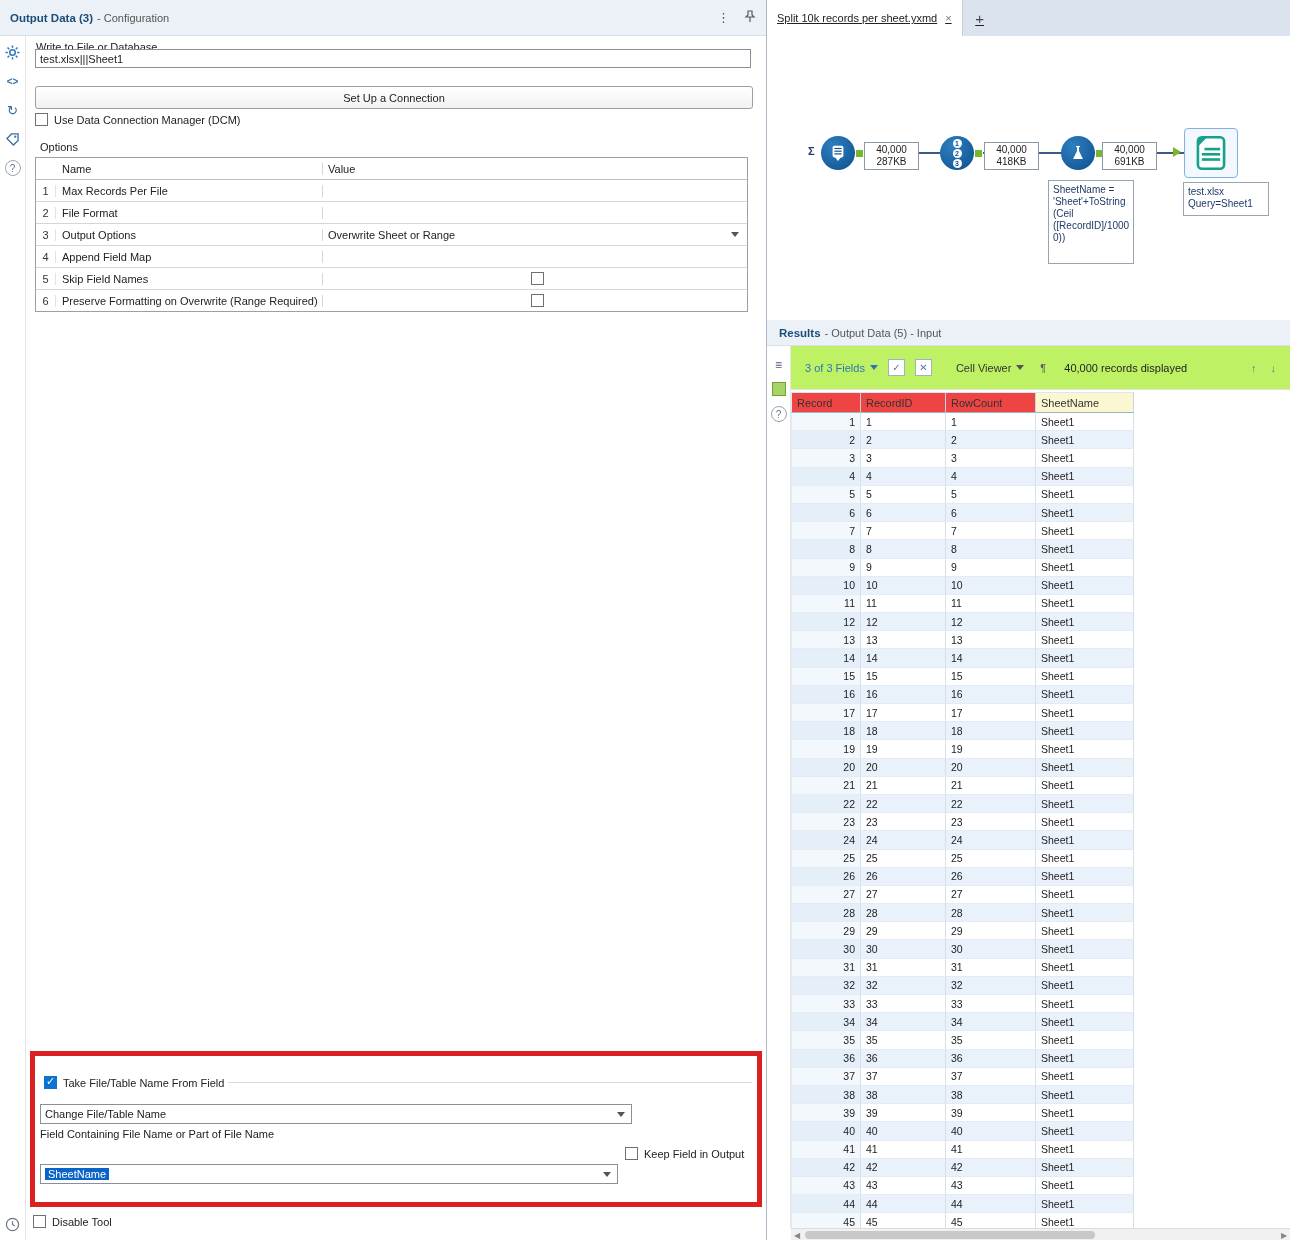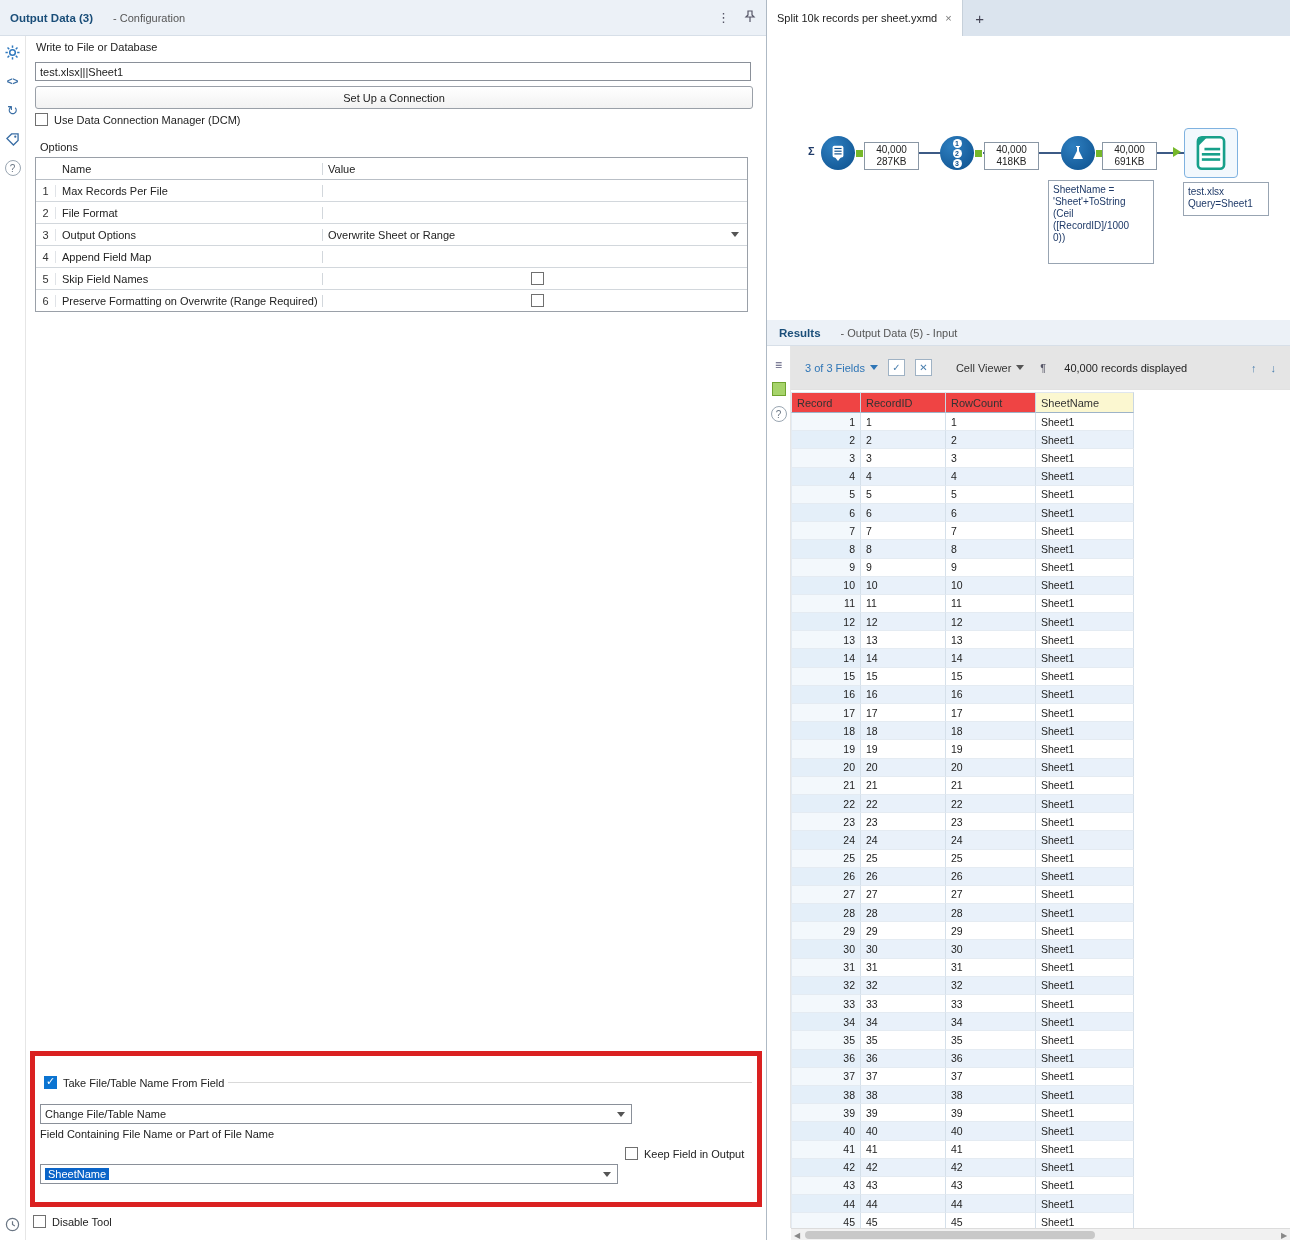--- a/index.html
+++ b/index.html
@@ -4,21 +4,21 @@
 <style>
   html,body{margin:0;padding:0;}
   body{width:1290px;height:1240px;position:relative;overflow:hidden;background:#fff;
        font-family:"Liberation Sans","DejaVu Sans",sans-serif;font-size:11px;color:#222;}
   .abs{position:absolute;}
   
   #config-panel{left:0;top:0;width:766px;height:1240px;background:#fff;border-right:1px solid #aeb9c4;}
   #config-header{left:0;top:0;width:766px;height:36px;background:#ecf1f7;border-bottom:1px solid #d7dfe8;
                  display:flex;align-items:center;padding:0 10px;box-sizing:border-box;}
   .cfg-title{font-weight:bold;color:#1a4e79;font-size:11.5px;}
-  .cfg-sub{color:#555;margin-left:20px;}
+  .cfg-sub{color:#555;margin-left:4px;}
   .hdr-right{margin-left:auto;display:flex;align-items:center;gap:14px;}
   .kebab{color:#556;font-size:13px;cursor:pointer;}
   #icon-strip{left:0;top:36px;width:26px;height:1204px;background:#fff;border-right:1px solid #e6e6e6;
               display:flex;flex-direction:column;align-items:center;padding-top:8px;gap:13px;box-sizing:border-box;}
   .strip-ic{width:16px;height:16px;display:flex;align-items:center;justify-content:center;color:#2e78be;}
   .lbl{color:#222;}
   .field{border:1px solid #8a9099;background:#fff;display:flex;align-items:center;padding:0 4px;box-sizing:border-box;}
   .btn{border:1px solid #9aa0a8;border-radius:3px;background:linear-gradient(#ffffff,#f2f2f2);
        display:flex;align-items:center;justify-content:center;cursor:pointer;}
   .cb{width:13px;height:13px;border:1px solid #707070;background:#fff;box-sizing:border-box;position:relative;}
@@ -36,21 +36,21 @@
   .opt-val{padding-left:5px;display:flex;align-items:center;height:100%;box-sizing:border-box;position:relative;}
   .opt-val .chev{position:absolute;right:8px;}
   .ellipsis-btn{position:absolute;right:-13px;top:1px;width:24px;height:18px;font-size:10px;}
   
   #red-box{left:30px;top:1051px;width:732px;height:156px;border:5px solid #da2121;box-sizing:border-box;background:transparent;}
   .groupline{height:1px;background:#d9d9d9;}
   .combo{border:1px solid #8a9099;background:#fff;display:flex;align-items:center;box-sizing:border-box;position:relative;padding-left:4px;}
   .combo .chev{position:absolute;right:6px;}
   .sel-val{background:#0a64c8;color:#fff;padding:0 3px;}
   
-  #tabbar{left:767px;top:0;width:523px;height:36px;background:#dbe4ee;display:flex;align-items:stretch;}
+  #tabbar{left:767px;top:0;width:523px;height:36px;background:#dbe4ee;display:flex;align-items:stretch;text-decoration:underline;}
   .tab{background:#fff;border-right:1px solid #c6d0da;display:flex;align-items:center;padding:0 10px;gap:8px;}
   .tab-close{color:#777;cursor:pointer;}
   .plus-tab{width:34px;display:flex;align-items:center;justify-content:center;color:#445;font-size:15px;cursor:pointer;}
   #canvas{left:767px;top:36px;width:523px;height:284px;background:#fff;border-bottom:1px solid #cbd5df;position:absolute;}
   .conn{position:absolute;background:#3c5a85;height:2px;}
   .tool-circle{position:absolute;width:34px;height:34px;border-radius:50%;
                background:radial-gradient(circle at 35% 30%, #2e7fc0, #0c4f8c);display:flex;align-items:center;justify-content:center;}
   .badge{position:absolute;width:53px;height:26px;border:1px solid #8a97a5;background:#fff;
          display:flex;flex-direction:column;align-items:center;justify-content:center;font-size:10px;line-height:12px;color:#222;}
   .anchor-out{position:absolute;width:7px;height:7px;background:#76b82a;border:1px solid #fff;}
@@ -59,21 +59,21 @@
   #out-selbox{position:absolute;border:1.5px solid #7fb2e0;border-radius:4px;background:#f2f8fd;
               display:flex;align-items:center;justify-content:center;}
   .mini-digit{width:9px;height:9px;border-radius:50%;background:#fff;color:#0c4f8c;font-size:7px;font-weight:bold;
               display:flex;align-items:center;justify-content:center;margin:0.5px 0;}
   .green-arrow{width:0;height:0;border-top:5px solid transparent;border-bottom:5px solid transparent;border-left:8px solid #76b82a;position:absolute;}
   
   #results-header{left:767px;top:320px;width:523px;height:26px;background:#ecf1f7;border-bottom:1px solid #d7dfe8;
                   display:flex;align-items:center;padding-left:12px;box-sizing:border-box;}
   #results-strip{left:767px;top:346px;width:24px;height:882px;background:#fff;border-right:1px solid #e6e6e6;
                  display:flex;flex-direction:column;align-items:center;padding-top:12px;gap:10px;box-sizing:border-box;}
-  #results-toolbar{left:791px;top:346px;width:499px;height:44px;background:#e5e5e5;border-bottom:1px solid #e2e2e2;
+  #results-toolbar{left:791px;top:346px;width:499px;height:44px;background:#bef264;border-bottom:1px solid #e2e2e2;
                    display:flex;align-items:center;gap:10px;padding-left:14px;box-sizing:border-box;}
   .tb-blue{color:#2e75b6;display:flex;align-items:center;gap:5px;cursor:pointer;}
   .tb-ic{width:15px;height:15px;border:1px solid #9fb2c4;display:flex;align-items:center;justify-content:center;
          font-size:10px;color:#4a7fae;background:#fff;cursor:pointer;}
   .green-sq{width:12px;height:12px;background:#a6d36a;border:1px solid #6fa32f;}
   #results-table{left:791px;top:392px;position:absolute;}
   .r-hdr{display:grid;grid-template-columns:70px 85px 90px 98px;height:21px;}
   .r-hdr > div{border-right:1px solid #c9d6e2;border-bottom:1px solid #9db3c8;border-top:1px solid #dfe6ee;
                display:flex;align-items:center;padding-left:5px;box-sizing:border-box;background:#ef4444;color:#333;}
   .r-hdr > div:first-child{border-left:1px solid #dfe6ee;}
@@ -132,21 +132,21 @@
       <svg width="13" height="13" viewBox="0 0 14 14">
           <path d="M1 6 L6 1 H13 V8 L8 13 Z" fill="none" stroke="#3a6ea5" stroke-width="1.4"></path>
           <circle cx="10" cy="4" r="1.2" fill="#3a6ea5"></circle>
         </svg>
     </span>
     <span class="strip-ic qmark">?</span>
   </div>
 
   <div class="abs lbl" style="left:36px;top:41px;">Write to File or Database</div>
 
-  <div class="abs field" style="left:35px;top:62px;width:716px;height:19px;text-align:right;">
+  <div class="abs field" style="left:35px;top:49px;width:716px;height:19px;text-align:right;">
     <span>test.xlsx|||Sheet1</span>
   </div>
 
   <div class="abs btn" style="left:35px;top:86px;width:716px;height:21px;">
     <span>Set Up a Connection</span>
   </div>
 
   <div class="abs" style="left:35px;top:113px;display:flex;align-items:center;gap:6px;">
     <span class="cb"></span>
     <span class="lbl">Use Data Connection Manager (DCM)</span>
@@ -294,21 +294,21 @@
   <div id="out-selbox" style="left:417px;top:92px;width:52px;height:48px;">
     <svg width="32" height="34" viewBox="0 0 24 26">
       <rect x="2" y="1" width="20" height="24" rx="3" fill="#fff" stroke="#17a08a" stroke-width="2"></rect>
       <polygon points="2,1 9,1 2,8" fill="#17a08a"></polygon>
       <line x1="7" y1="10" x2="19" y2="10" stroke="#17a08a" stroke-width="2"></line>
       <line x1="5" y1="14" x2="19" y2="14" stroke="#17a08a" stroke-width="2"></line>
       <line x1="5" y1="18" x2="19" y2="18" stroke="#17a08a" stroke-width="2"></line>
     </svg>
   </div>
 
-  <div class="note" style="left:281px;top:144px;width:106px;height:84px;">SheetName =
+  <div class="note" style="left:281px;top:144px;width:86px;height:84px;">SheetName =
 'Sheet'+ToString
 (Ceil
 ([RecordID]/1000
 0))</div>
   <div class="note" style="left:416px;top:146px;width:86px;height:34px;">test.xlsx
 Query=Sheet1</div>
 </div>
 
 <div id="results-header" class="abs">
   <span class="cfg-title">Results</span>

